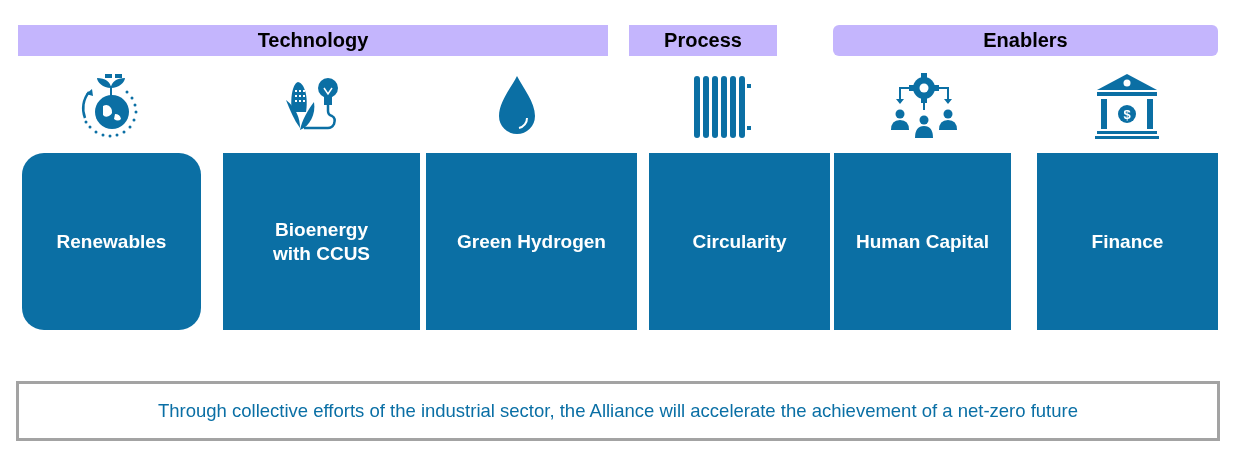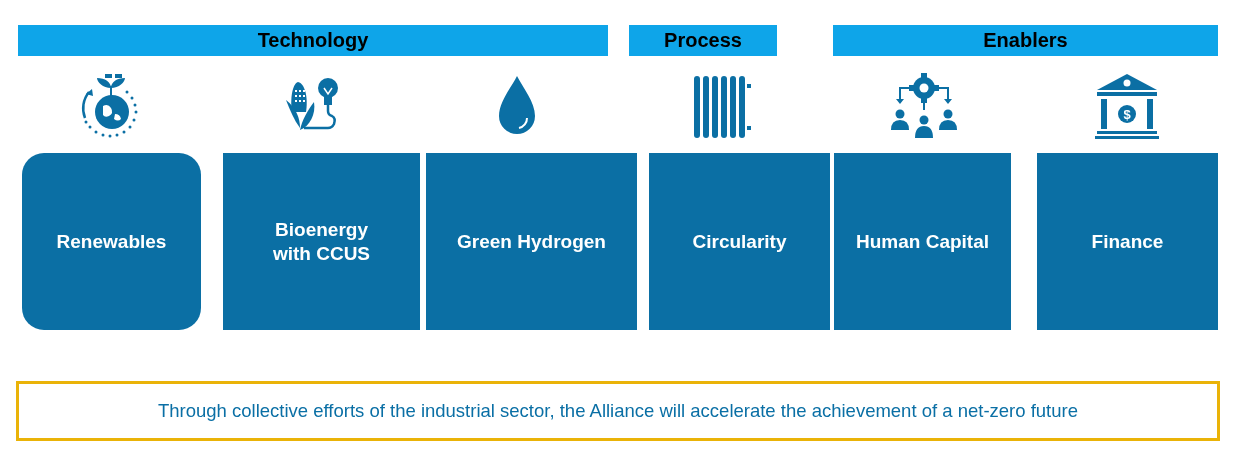--- a/index.html
+++ b/index.html
@@ -1,37 +1,37 @@
 <!DOCTYPE html>
 <html><head>
   <meta charset="utf-8">
   <style>
     html, body { margin: 0; padding: 0; background: #ffffff; }
     body { width: 1241px; height: 468px; position: relative; overflow: hidden;
            font-family: "Liberation Sans", sans-serif; }
-    .hdr { position: absolute; top: 25px; height: 31px; background: #0ea5e9;
+    .hdr { position: absolute; top: 25px; height: 31px; background: #c4b5fd;
            display: flex; align-items: center; justify-content: center;
            font-weight: bold; font-size: 20px; color: #000; }
     .icon { position: absolute; top: 66px; width: 80px; height: 80px;
             display: flex; align-items: center; justify-content: center; }
     .icon svg { width: 72px; height: 72px; }
     .box { position: absolute; top: 153px; height: 177px; background: #0b6fa4;
            display: flex; align-items: center; justify-content: center;
            text-align: center; color: #fff; font-weight: bold; font-size: 19px;
            line-height: 24px; white-space: pre-line; }
     .banner { position: absolute; left: 16px; top: 381px; width: 1198px; height: 54px;
-              border: 3px solid #eab308; display: flex; align-items: center;
+              border: 3px solid #a3a3a3; display: flex; align-items: center;
               justify-content: center; color: #0a6fa5; font-size: 18.5px; }
   </style>
 </head>
 <body>
 
 <div class="hdr" style="left:18px; width:590px;">Technology</div>
 <div class="hdr" style="left:629px; width:148px;">Process</div>
-<div class="hdr" style="left:833px; width:385px;">Enablers</div>
+<div class="hdr" style="left:833px; width:385px;border-radius:6px;">Enablers</div>
 
 <div class="icon" style="left:71px;">
   <svg viewBox="0 0 72 72" fill="#0b6fa4">
     <path d="M30 4 h7 v4 h-7z M40 4 h7 v4 h-7z"></path>
     <path d="M36 18 C28 18 22 12 22 8 C30 8 36 12 36 18z M36 18 C44 18 50 12 50 8 C42 8 36 12 36 18z"></path>
     <rect x="35" y="16" width="2" height="12"></rect>
     <circle cx="37" cy="42" r="17"></circle>
     <path d="M28 36 q5 -3 8 2 q3 5 -2 8 q-4 2 -6 -1z M40 44 q5 0 6 5 q-3 3 -7 0z" fill="#fff"></path>
     <path d="M10 48 A26 26 0 0 1 14 22" stroke="#0b6fa4" stroke-width="2.5" fill="none"></path>
     <path d="M11 24 l6 -5 l1 7z"></path>

